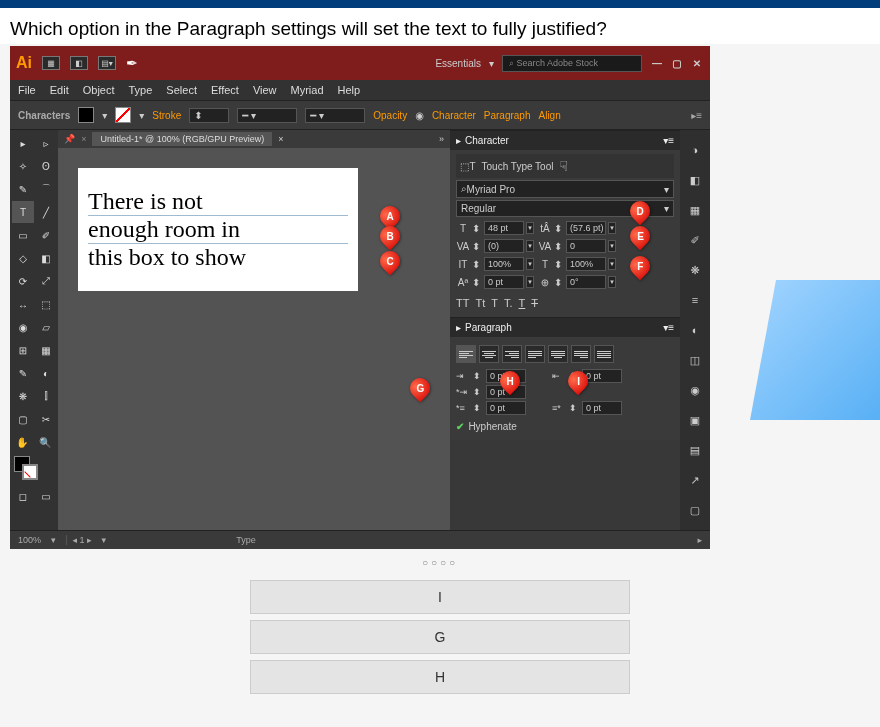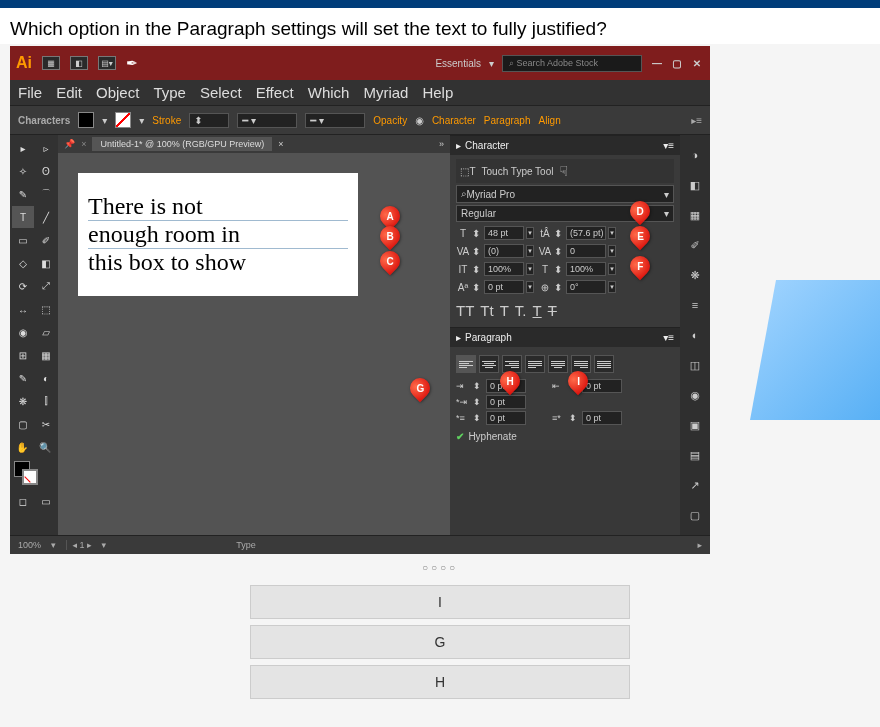--- a/index.html
+++ b/index.html
@@ -72,21 +72,21 @@
     color: #888;
   }
   .win-controls { display: flex; gap: 6px; color: #ccc; }
   .win-btn { width: 14px; text-align: center; font-weight: bold; cursor:pointer;}
   .menubar {
     display: flex;
     gap: 14px;
     padding: 4px 8px;
     background: #323232;
     color: #ddd;
-    font-size: 15px;
+    font-size: 11px;
   }
   .control-row {
     display: flex;
     align-items: center;
     gap: 8px;
     padding: 6px 8px;
     background: #3a3a3a;
     border-top: 1px solid #222;
     border-bottom: 1px solid #222;
     font-size: 10px;
@@ -225,21 +225,21 @@
     border:1px solid #555;
     font-size:7px;
     text-align:center;
     line-height:10px;
   }
   .caps-row {
     display:flex;
     gap:6px;
     padding:4px 0;
     color:#ccc;
-    font-size:15px;
+    font-size:11px;
   }
   .lang-row {
     display:flex;
     gap:6px;
     align-items:center;
     padding:2px 0;
   }
   .lang-dd {
     background:#222;
     border:1px solid #555;
@@ -392,21 +392,21 @@
     </div>
   </div>
 
   <div class="menubar">
     <span>File</span>
     <span>Edit</span>
     <span>Object</span>
     <span>Type</span>
     <span>Select</span>
     <span>Effect</span>
-    <span>Which</span>
+    <span>View</span>
     <span>Myriad</span>
     <span>Help</span>
   </div>
 
   <div class="control-row">
     <span class="control-label">Characters</span>
     <div class="swatch"></div>
     <span>▾</span>
     <div class="swatch redslash"></div>
     <span>▾</span>

